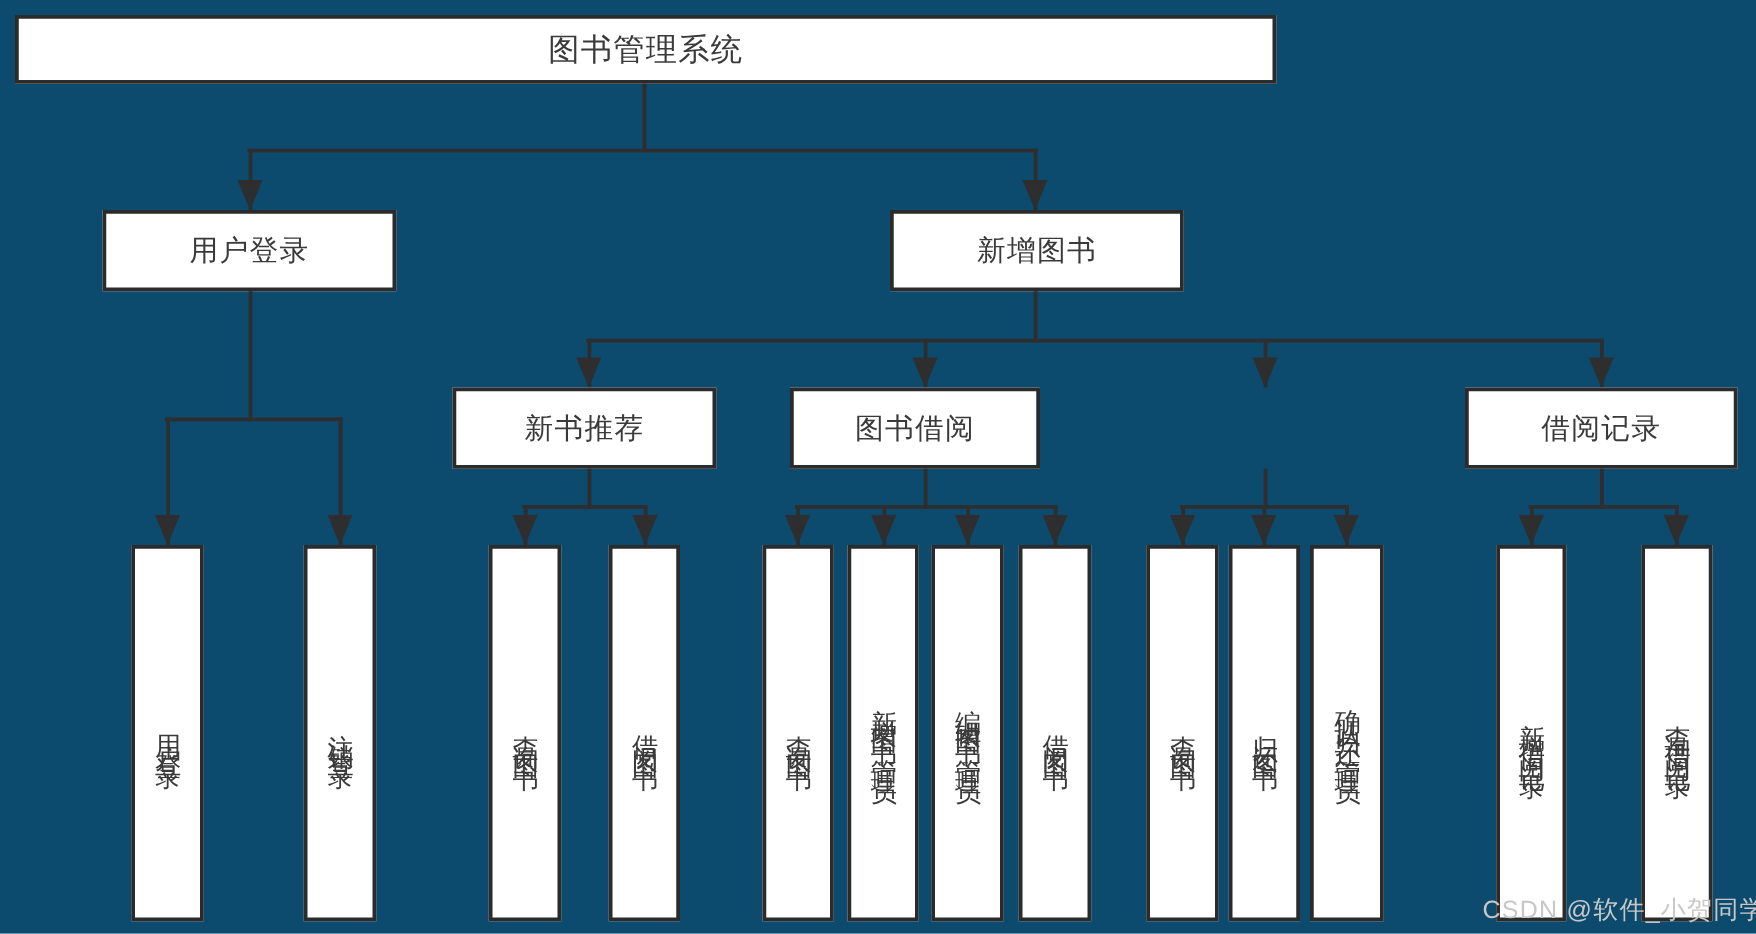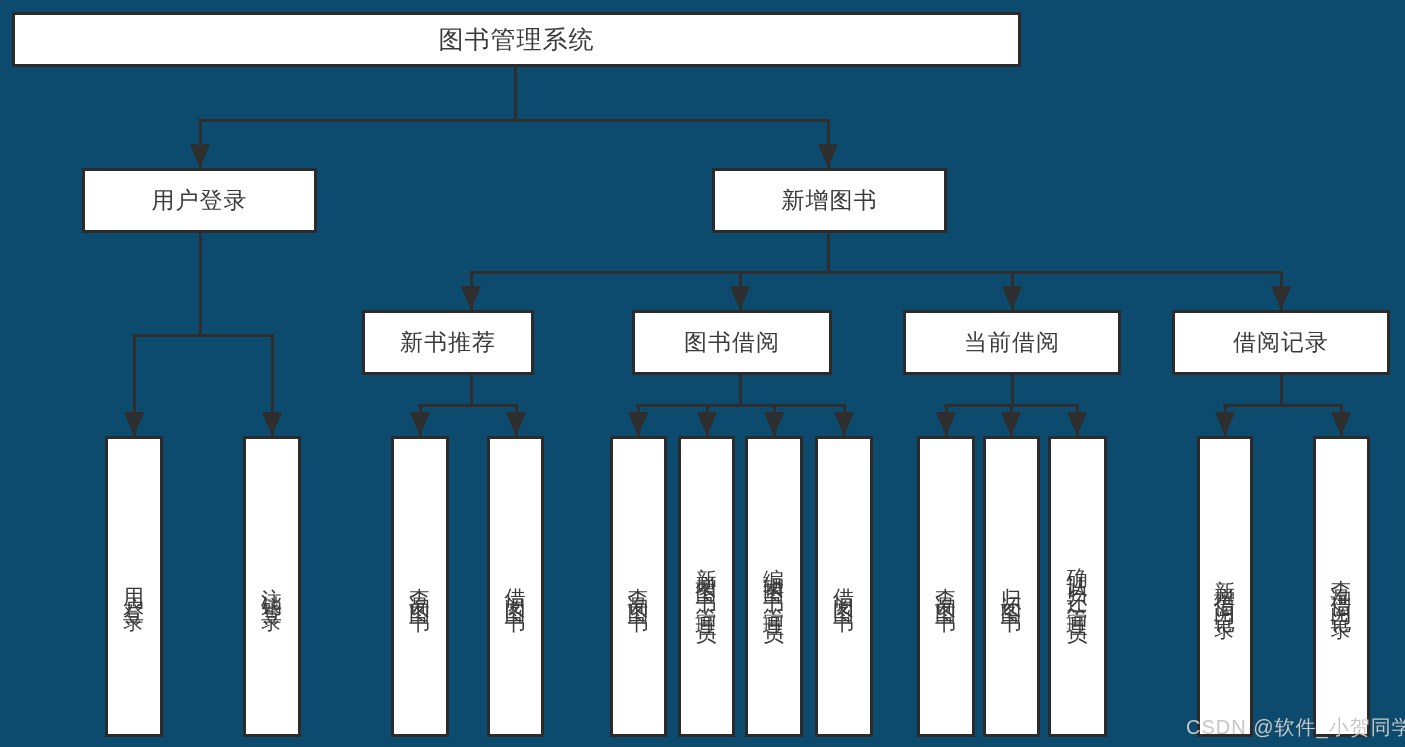--- a/index.html
+++ b/index.html
@@ -58,23 +58,22 @@
   <div class="hl" style="left:469px;top:271px;width:814px"></div>
   <div class="vl" style="left:470px;top:271px;height:39px"></div>
   <div class="ar" style="left:461px;top:286px"></div>
   <div class="vl" style="left:739px;top:271px;height:39px"></div>
   <div class="ar" style="left:730px;top:286px"></div>
   <div class="vl" style="left:1011px;top:271px;height:39px"></div>
   <div class="ar" style="left:1002px;top:286px"></div>
   <div class="vl" style="left:1280px;top:271px;height:39px"></div>
   <div class="ar" style="left:1271px;top:286px"></div>
 
-  <div class="box hbox" style="left:362px;top:310px;width:172px;height:65px">新书推荐</div>
+  <div class="box hbox" style="left:362px;top:310px;width:211px;height:65px">新书推荐</div>
   <div class="box hbox" style="left:632px;top:310px;width:200px;height:65px">图书借阅</div>
-  <div class="box hbox" style="left:903px;top:310px;width:218px;height:65px">当前借阅</div>
   <div class="box hbox" style="left:1172px;top:310px;width:218px;height:65px">借阅记录</div>
 
   <div class="vl" style="left:470px;top:375px;height:32px"></div>
   <div class="hl" style="left:418px;top:404px;width:100px"></div>
   <div class="vl" style="left:419px;top:404px;height:32px"></div>
   <div class="ar" style="left:410px;top:412px"></div>
   <div class="vl" style="left:515px;top:404px;height:32px"></div>
   <div class="ar" style="left:506px;top:412px"></div>
 
   <div class="vl" style="left:739px;top:375px;height:32px"></div>

